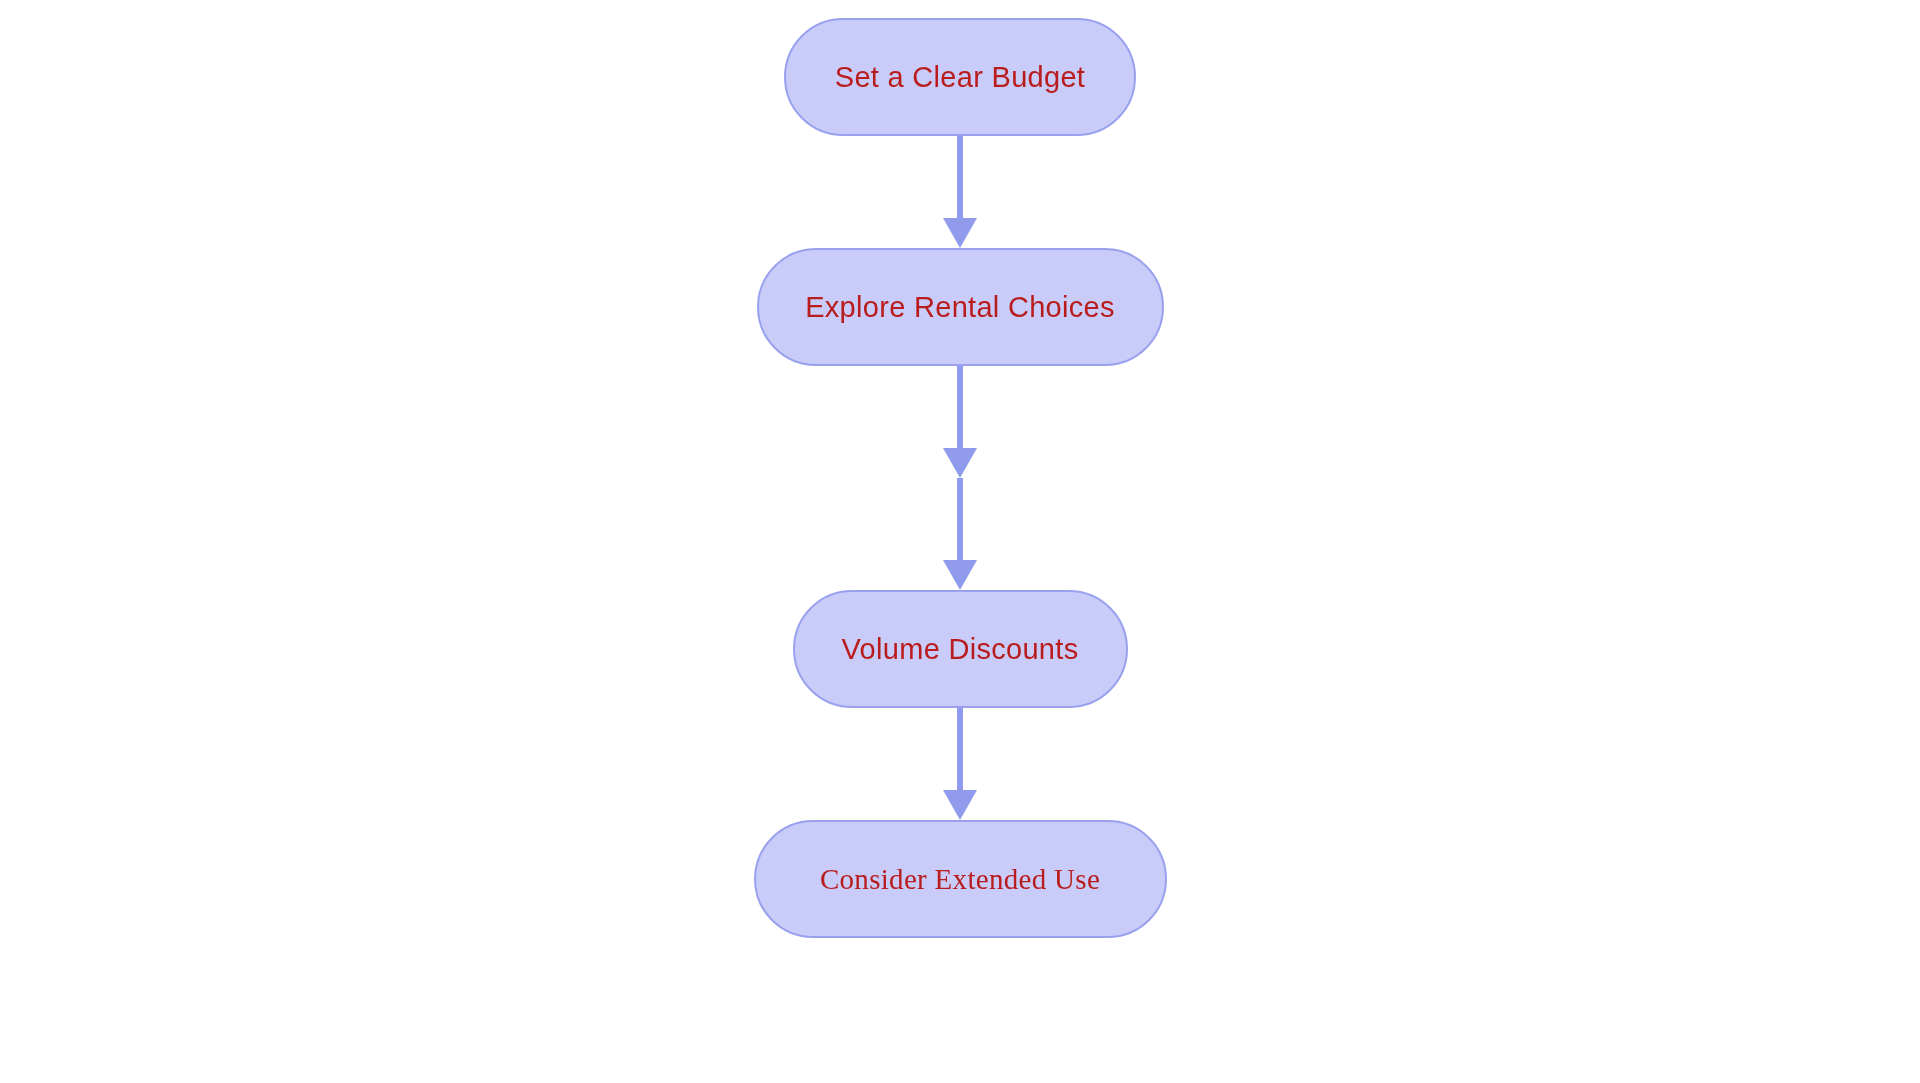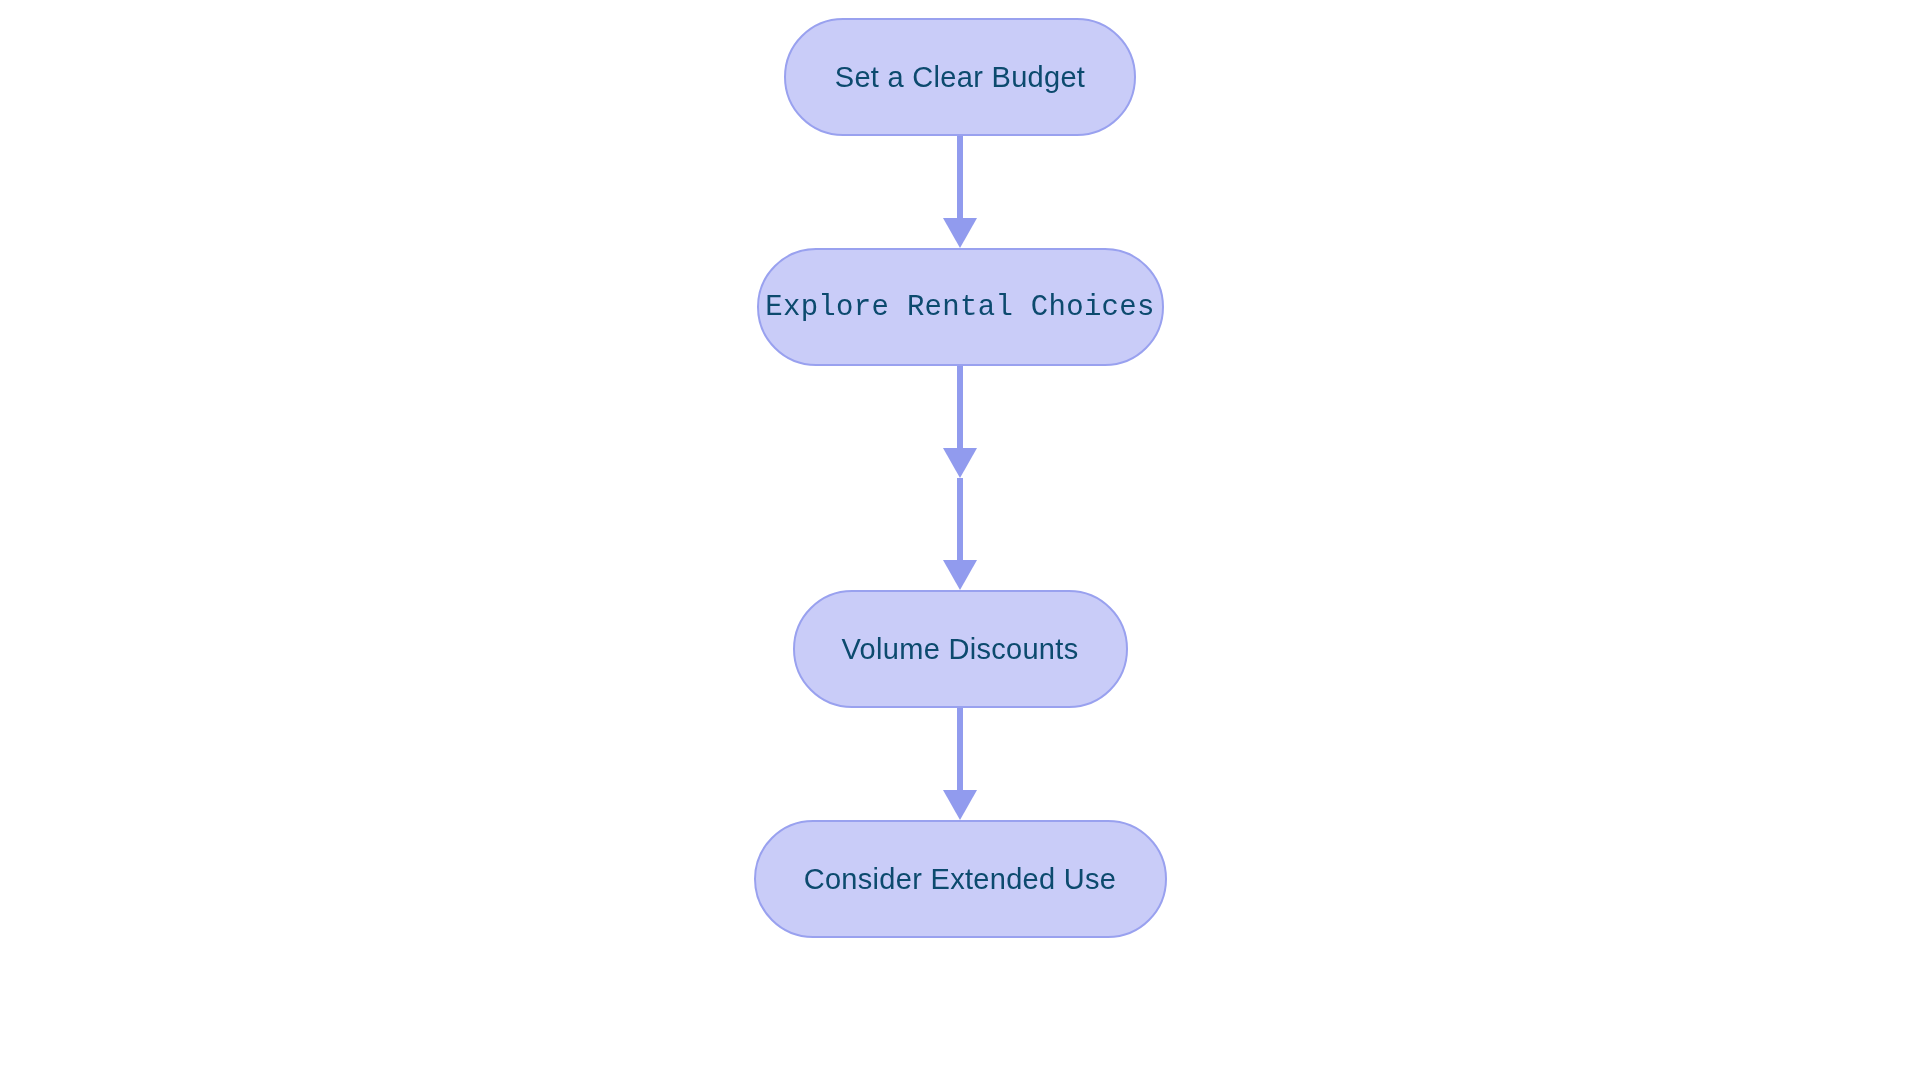--- a/index.html
+++ b/index.html
@@ -26,31 +26,31 @@
     border-radius: 59px;
     border: 2px solid #99a1ef;
     background: #c9ccf8;
     display: flex;
     align-items: center;
     justify-content: center;
     box-sizing: border-box;
     flex: 0 0 auto;
   }
   .flow-node span {
-    color: #0c4a6e;
+    color: #b91c1c;
     font-size: 29px;
     font-weight: 400;
     letter-spacing: 0.3px;
     white-space: nowrap;
   }
   .flow-node.n1 { width: 352px; }
-  .flow-node.n2 { width: 407px; font-family: Liberation Mono, monospace; }
+  .flow-node.n2 { width: 407px; }
   .flow-node.n3 { width: 501px; }
   .flow-node.n4 { width: 335px; }
-  .flow-node.n5 { width: 413px; }
+  .flow-node.n5 { width: 413px; font-family: Liberation Serif, serif; }
   .flow-arrow {
     height: 112px;
     width: 40px;
     display: flex;
     flex-direction: column;
     align-items: center;
     flex: 0 0 auto;
   }
   .flow-arrow .shaft {
     width: 6px;

